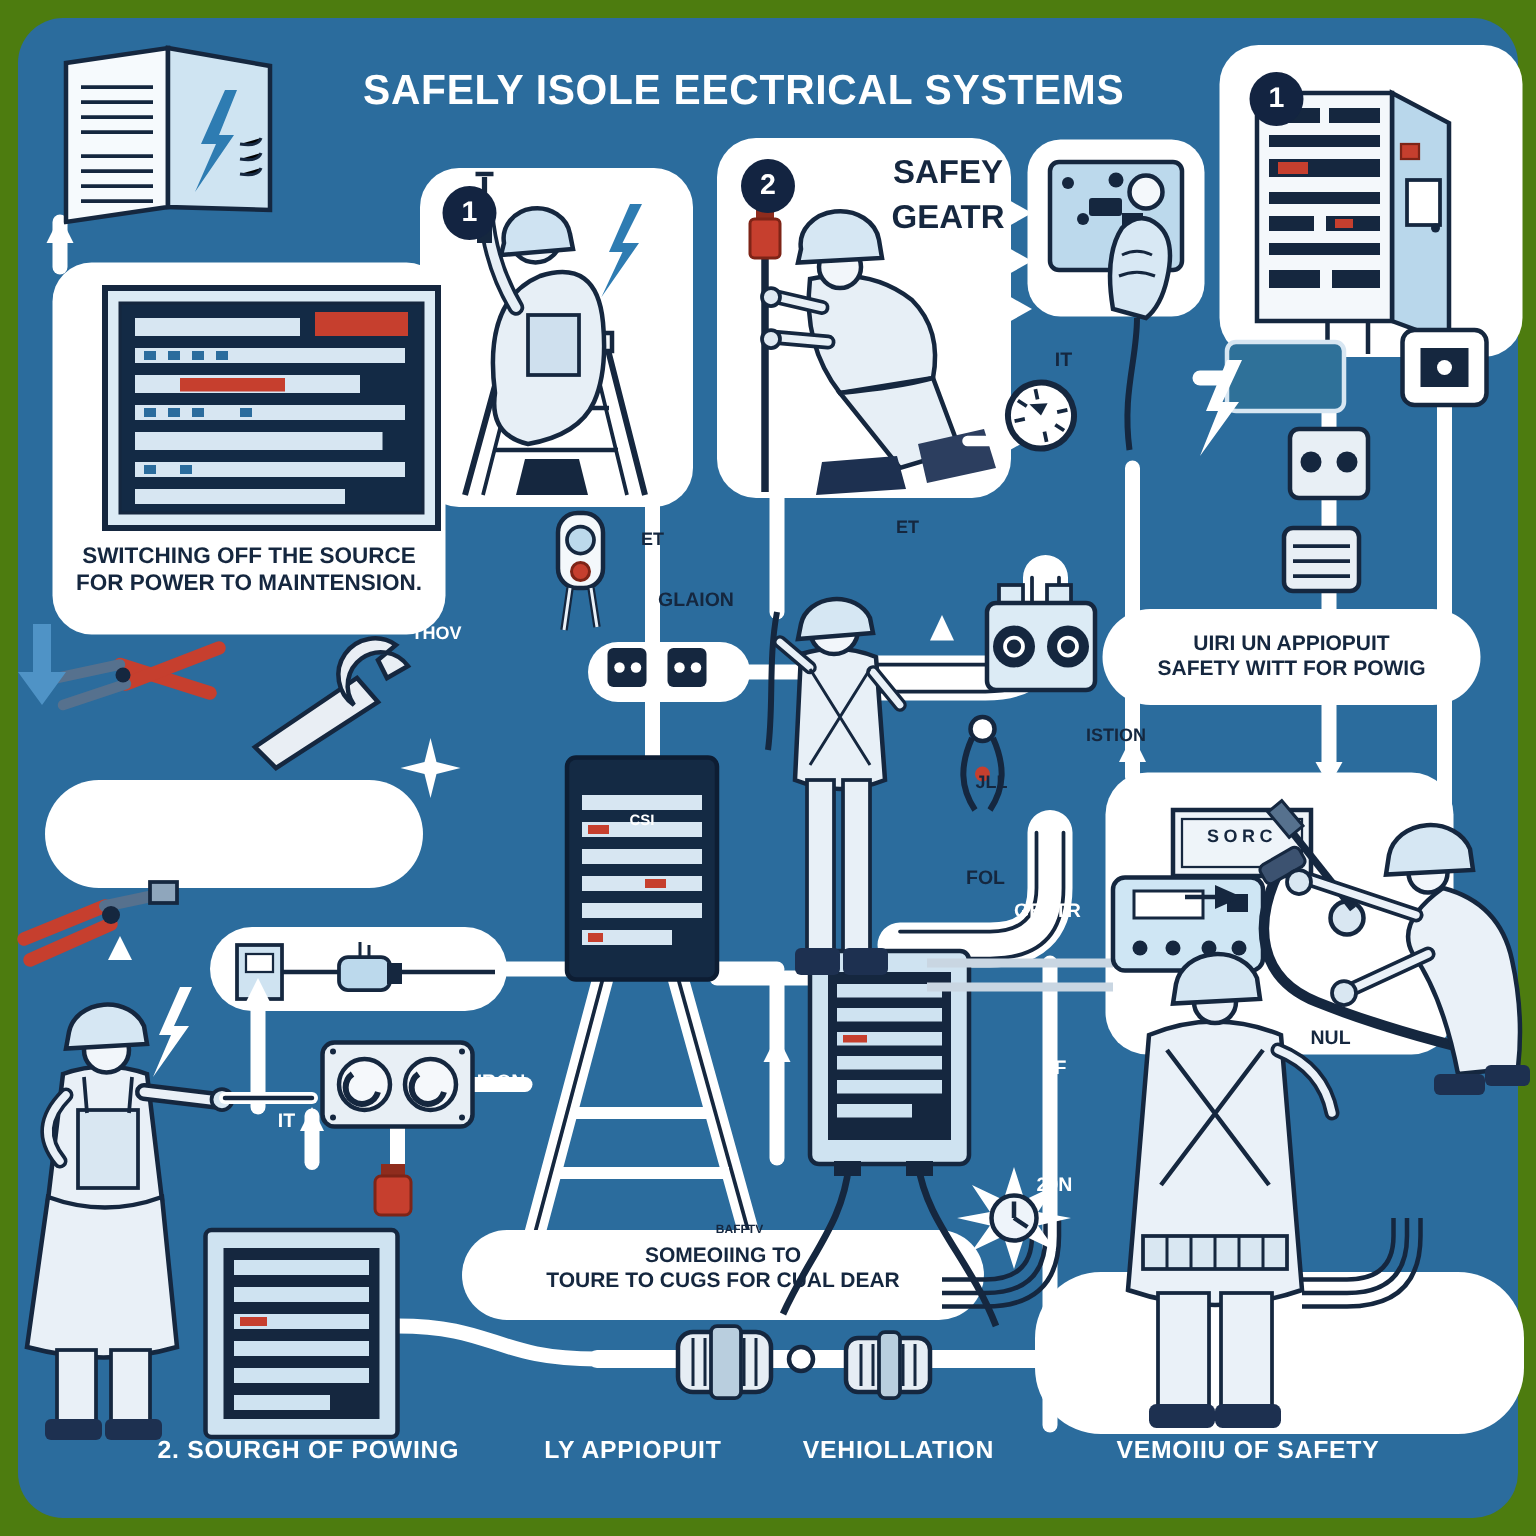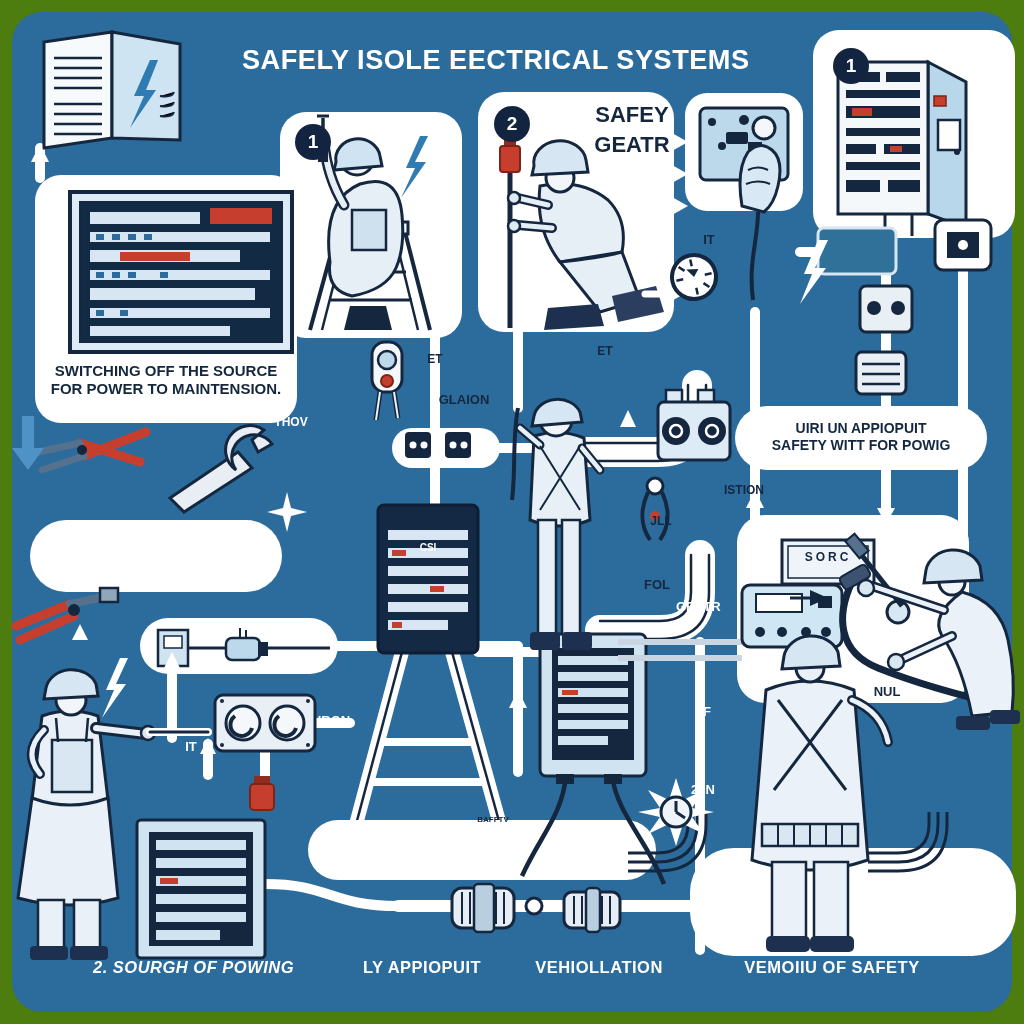--- a/index.html
+++ b/index.html
@@ -491,20 +491,22 @@
   <div class="title">SAFELY ISOLE EECTRICAL SYSTEMS</div>
 
   <div class="badge" style="left:295px;top:124px;">1</div>
   <div class="badge" style="left:494px;top:106px;">2</div>
   <div class="badge" style="left:833px;top:48px;">1</div>
 
   <div class="txt" style="left:40px;top:362px;width:252px;font-size:15px;">SWITCHING OFF THE SOURCE
 FOR POWER TO MAINTENSION.</div>
   <div class="txt" style="left:740px;top:420px;width:242px;font-size:14px;">UIRI UN APPIOPUIT
 SAFETY WITT FOR POWIG</div>
+  <div class="txt" style="left:318px;top:828px;width:328px;font-size:14px;">SOMEOIING TO
+TOURE TO CUGS FOR CUAL DEAR</div>
   <div class="txt" style="left:586px;top:100px;width:92px;font-size:22px;line-height:1.35;text-align:center;">SAFEY
 GEATR</div>
   <div class="txt" style="left:788px;top:550px;width:80px;font-size:12px;letter-spacing:3px;">SORC</div>
   <div class="txt white" style="left:392px;top:510px;width:72px;font-size:10px;">CSI</div>
 
   <div class="txt white" style="left:266px;top:383px;width:50px;font-size:12px;">THOV</div>
   <div class="txt" style="left:420px;top:352px;width:30px;font-size:12px;">ET</div>
   <div class="txt" style="left:428px;top:392px;width:72px;font-size:13px;">GLAION</div>
   <div class="txt" style="left:590px;top:344px;width:30px;font-size:12px;">ET</div>
   <div class="txt" style="left:694px;top:232px;width:30px;font-size:13px;">IT</div>
@@ -512,17 +514,17 @@
   <div class="txt" style="left:645px;top:514px;width:32px;font-size:12px;">JLL</div>
   <div class="txt" style="left:638px;top:577px;width:38px;font-size:13px;">FOL</div>
   <div class="txt white" style="left:676px;top:567px;width:44px;font-size:13px;">GEATR</div>
   <div class="txt white" style="left:310px;top:681px;width:48px;font-size:13px;">IRON</div>
   <div class="txt white" style="left:176px;top:707px;width:30px;font-size:13px;">IT</div>
   <div class="txt white" style="left:698px;top:672px;width:18px;font-size:13px;">F</div>
   <div class="txt white" style="left:682px;top:750px;width:42px;font-size:13px;">20N</div>
   <div class="txt" style="left:866px;top:684px;width:42px;font-size:13px;">NUL</div>
   <div class="txt" style="left:470px;top:815px;width:46px;font-size:8px;">BAFFTV</div>
 
-  <div class="footer" style="left:93px;width:180px;font-style:italic;">2. SOURGH OF POWING</div>
+  <div class="footer" style="left:105px;width:180px;">2. SOURGH OF POWING</div>
   <div class="footer" style="left:352px;width:140px;">LY APPIOPUIT</div>
   <div class="footer" style="left:524px;width:150px;text-align:center;">VEHIOLLATION</div>
   <div class="footer" style="left:732px;width:200px;">VEMOIIU OF SAFETY</div>
 </div>
 
 </body></html>

